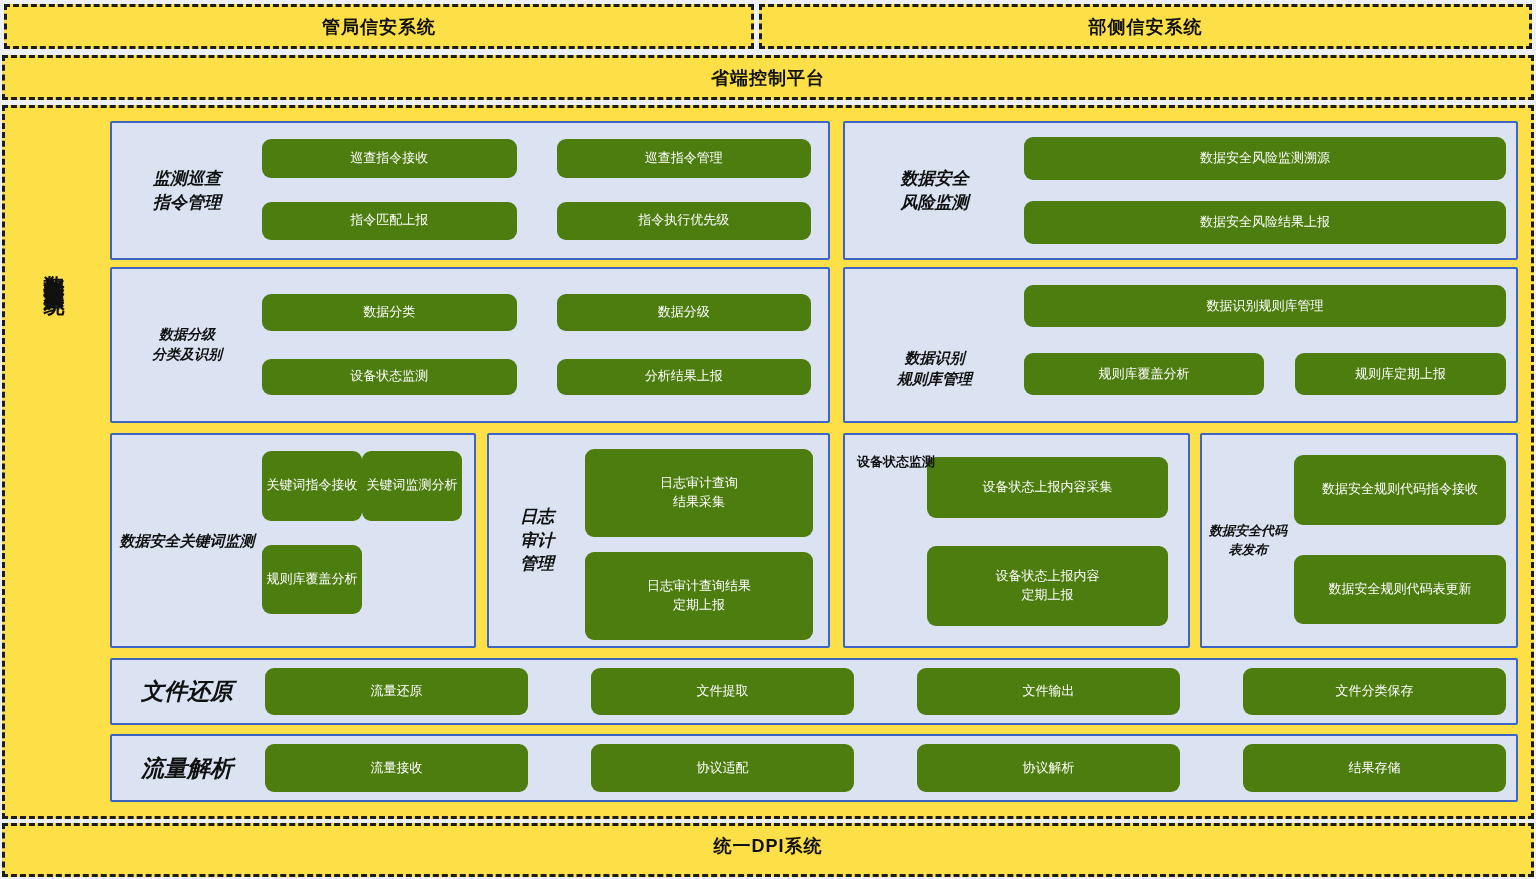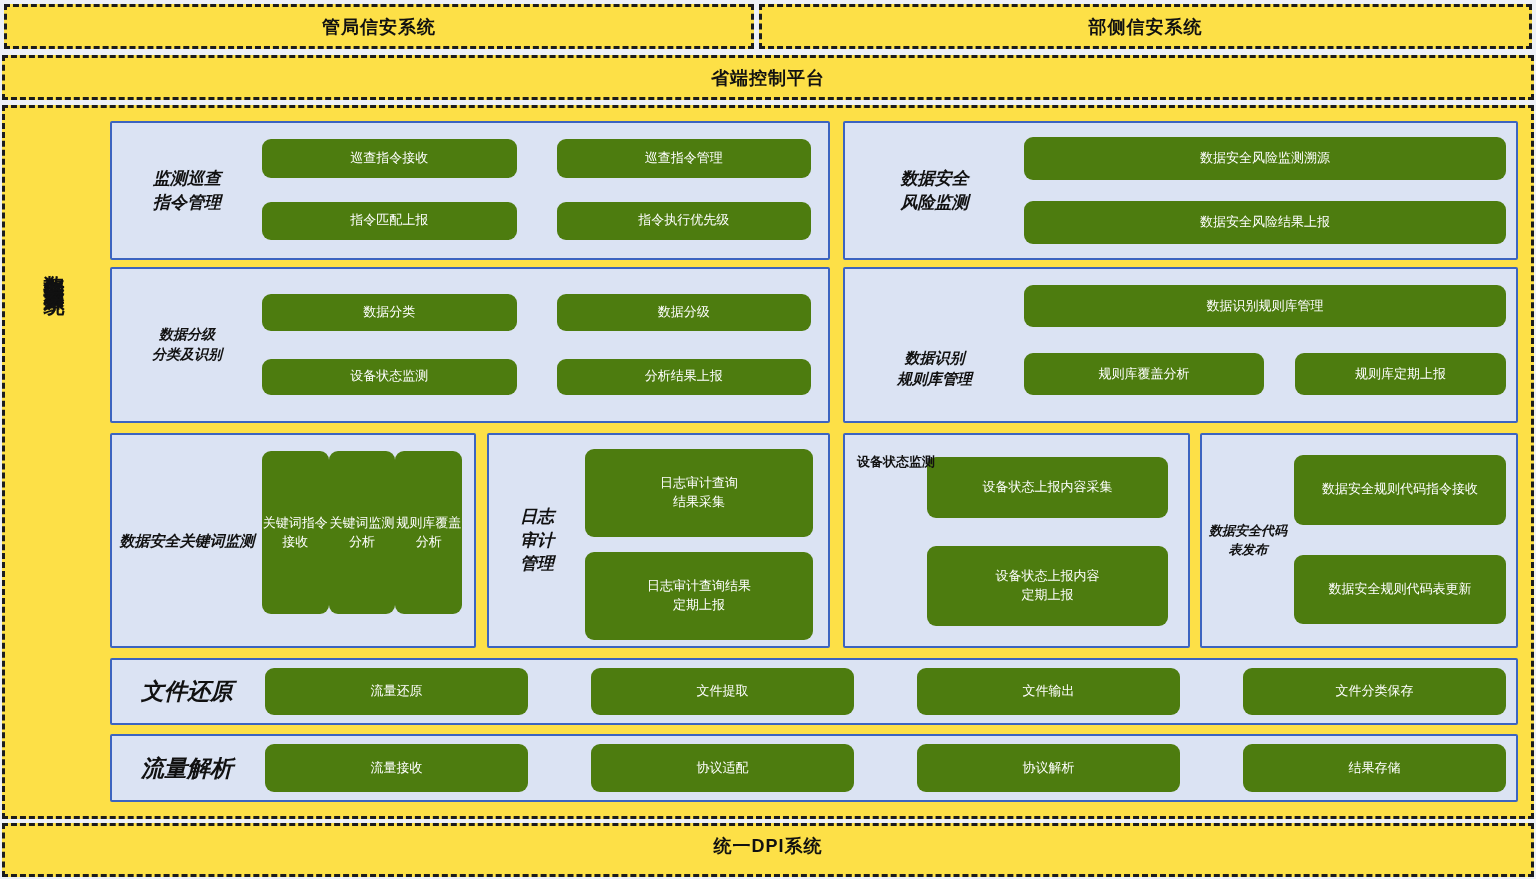--- a/index.html
+++ b/index.html
@@ -47,21 +47,21 @@
   .sec3{left:110px;top:267px;width:720px;height:156px;}
   .sec3 .sec-title{width:150px;font-size:14px;}
   .sec3 .grid{flex:1;display:grid;grid-template-columns:1fr 1fr;column-gap:40px;row-gap:28px;padding:25px 17px 26px 0;}
   .sec4{left:843px;top:267px;width:675px;height:156px;}
   .sec4 .sec-title{width:179px;font-size:15px;margin-top:46px;}
   .sec4 .grid{flex:1;display:grid;grid-template-columns:240px 1fr;column-gap:31px;row-gap:26px;padding:16px 10px 26px 0;}
   .sec4 .wide{grid-column:1 / span 2;}
   
   .sec5{left:110px;top:433px;width:366px;height:215px;}
   .sec5 .sec-title{width:150px;font-size:15px;}
-  .sec5 .grid{flex:1;display:grid;grid-template-columns:1fr 1fr 1fr;row-gap:24px;padding:16px 12px 32px 0;}
+  .sec5 .grid{flex:1;display:grid;grid-template-columns:1fr 1fr;row-gap:24px;padding:16px 12px 32px 0;}
   .sec6{left:487px;top:433px;width:343px;height:215px;}
   .sec6 .sec-title{width:96px;font-size:17px;}
   .sec6 .grid{flex:1;display:grid;grid-template-columns:1fr;row-gap:15px;padding:14px 15px 6px 0;}
   .sec7{left:843px;top:433px;width:347px;height:215px;display:block;}
   .sec7 .corner-title{position:absolute;left:12px;top:18px;font-weight:bold;font-size:13px;}
   .sec7 .grid{margin-left:82px;height:100%;box-sizing:border-box;display:grid;grid-template-columns:1fr;row-gap:28px;padding:22px 20px 20px 0;}
   .sec8{left:1200px;top:433px;width:318px;height:215px;}
   .sec8 .sec-title{width:92px;font-size:13px;}
   .sec8 .grid{flex:1;display:grid;grid-template-columns:1fr;row-gap:30px;padding:20px 10px 22px 0;}
   

